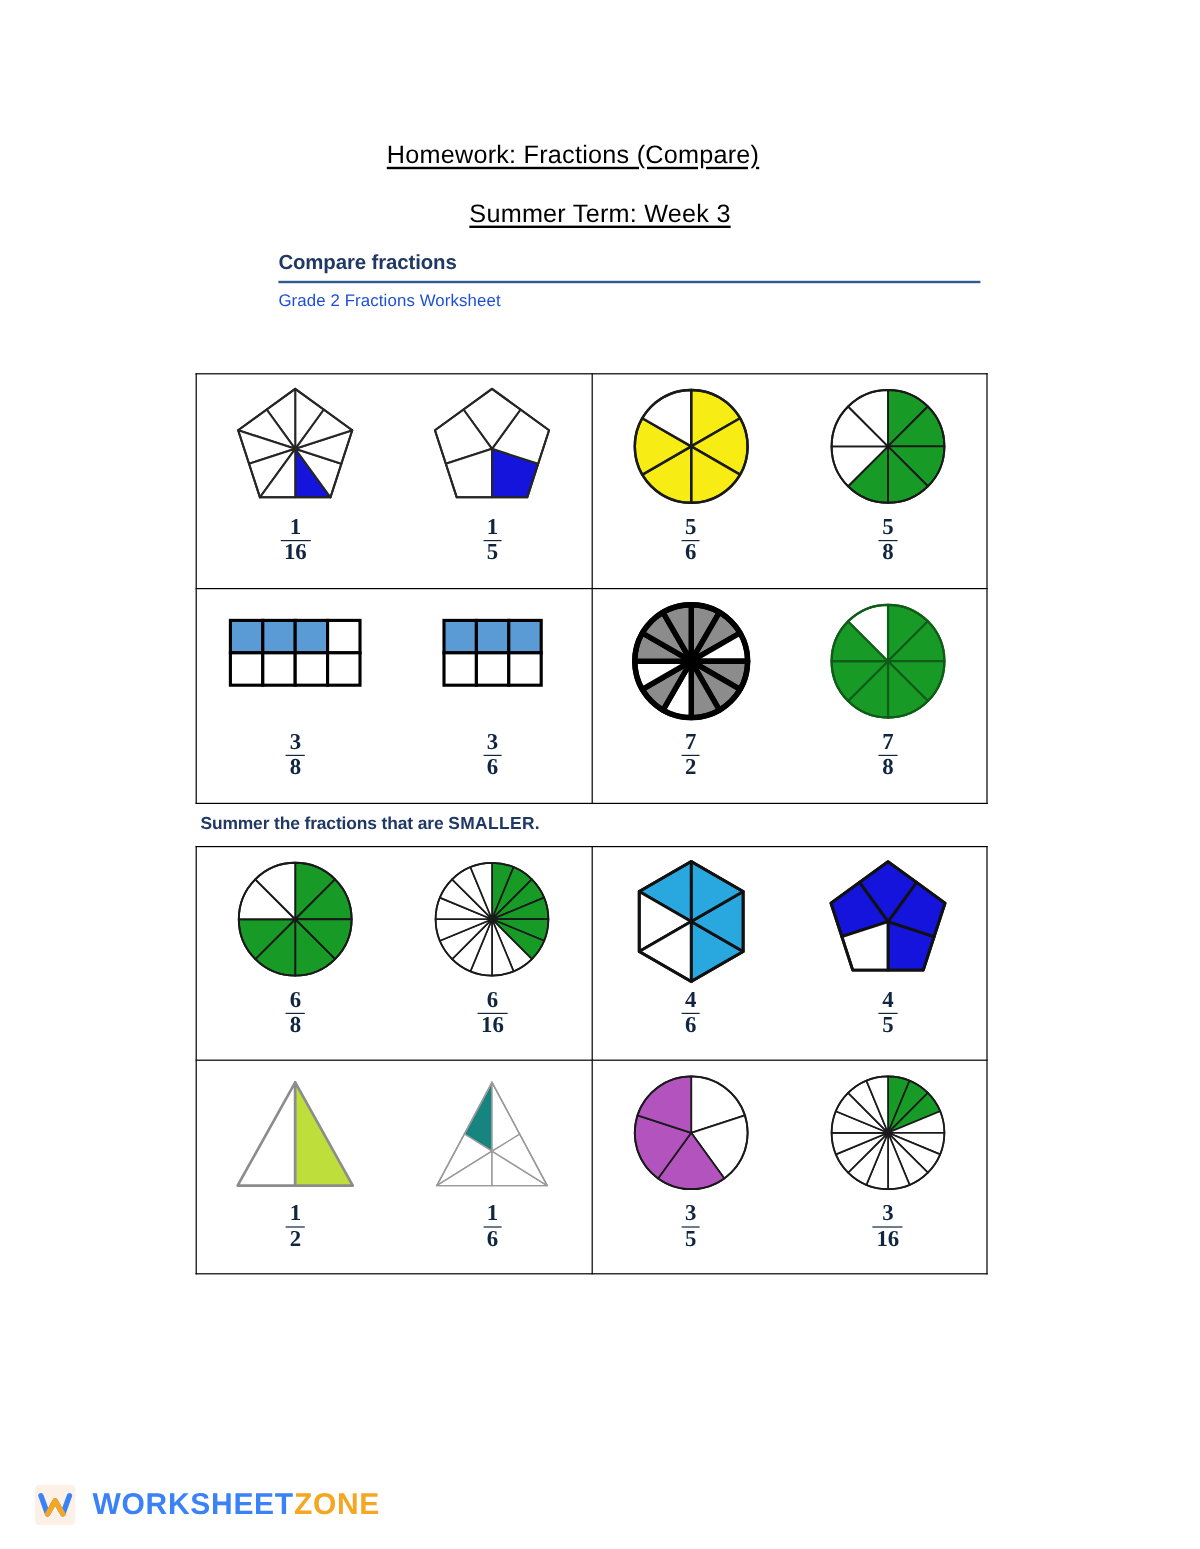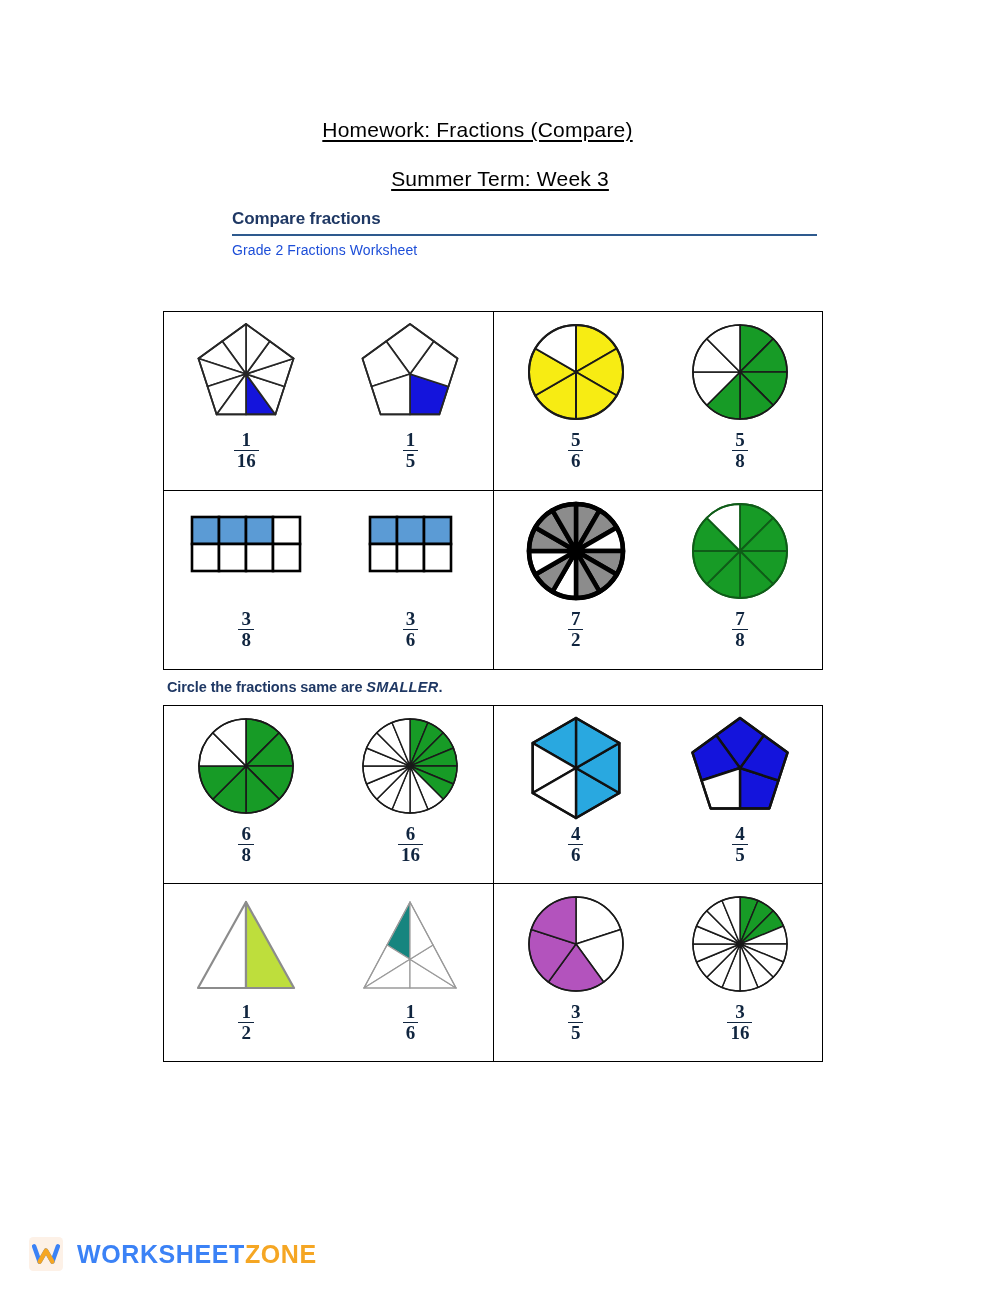--- a/index.html
+++ b/index.html
@@ -109,21 +109,21 @@
 
   
   #instruction {
     position: absolute;
     left: 167px; top: 679px;
     font-size: 14.5px;
     font-weight: bold;
     color: #1f3864;
     letter-spacing: -0.1px;
   }
-  #instruction .emph { letter-spacing: .3px; font-style: italic; }
+  #instruction .emph { letter-spacing: .3px; }
 
   
   #footer {
     position: absolute;
     left: 15px; bottom: 8px;
     width: 1000px;
     height: 58px;
     display: flex;
     align-items: center;
     padding-left: 14px;
@@ -327,21 +327,21 @@
                   <span class="den">8</span>
                 </div>
               </div>
             </div>
           </td>
         </tr>
       </tbody>
   </table>
 
   <div id="instruction">
-    <span>Circle the fractions same are </span><span class="emph">SMALLER</span><span>.</span>
+    <span>Summer the fractions that are </span><span class="emph">SMALLER</span><span>.</span>
   </div>
 
   <table class="ws-table" id="table2">
     <tbody>
         <tr>
           <td>
             <div class="cell-inner">
               <div class="fig-block">
                 <div class="fig-shape">
                   <svg width="112" height="108" viewBox="0 0 112 108">

